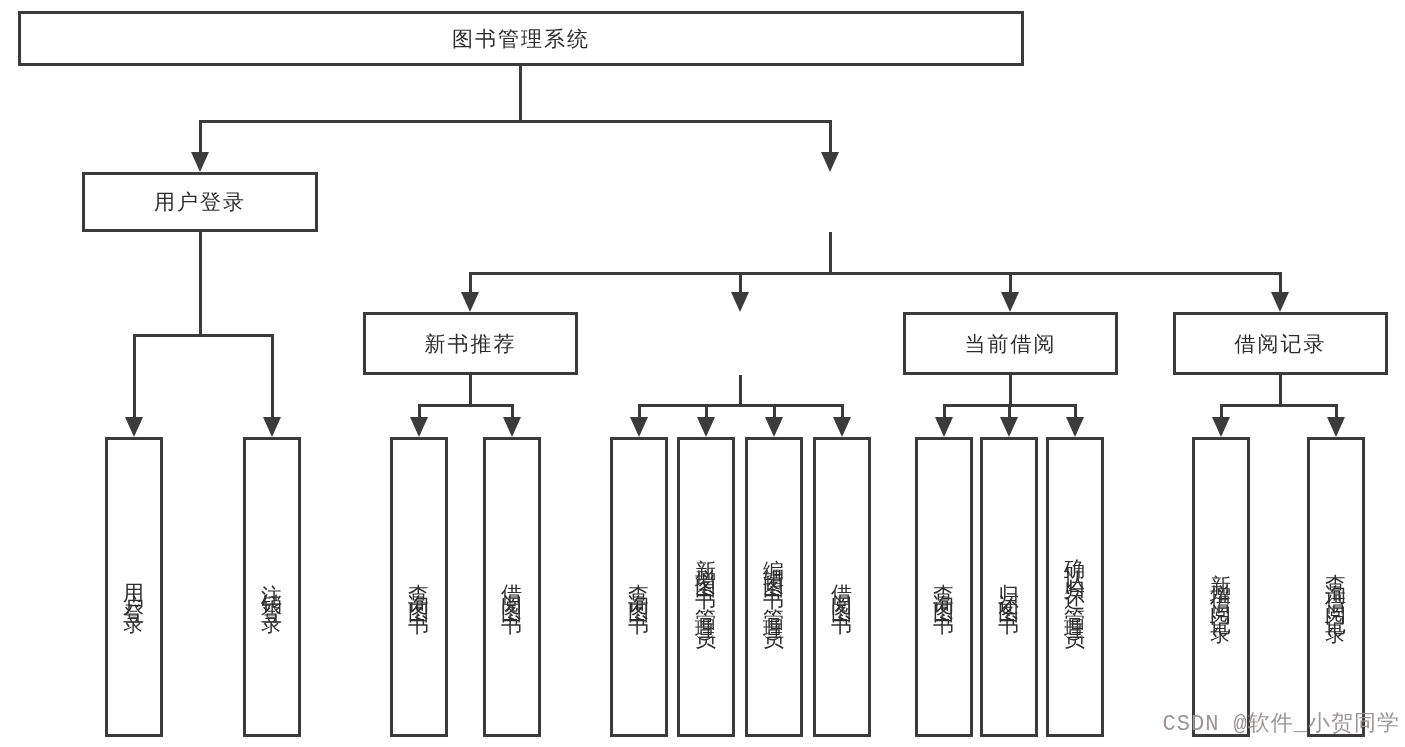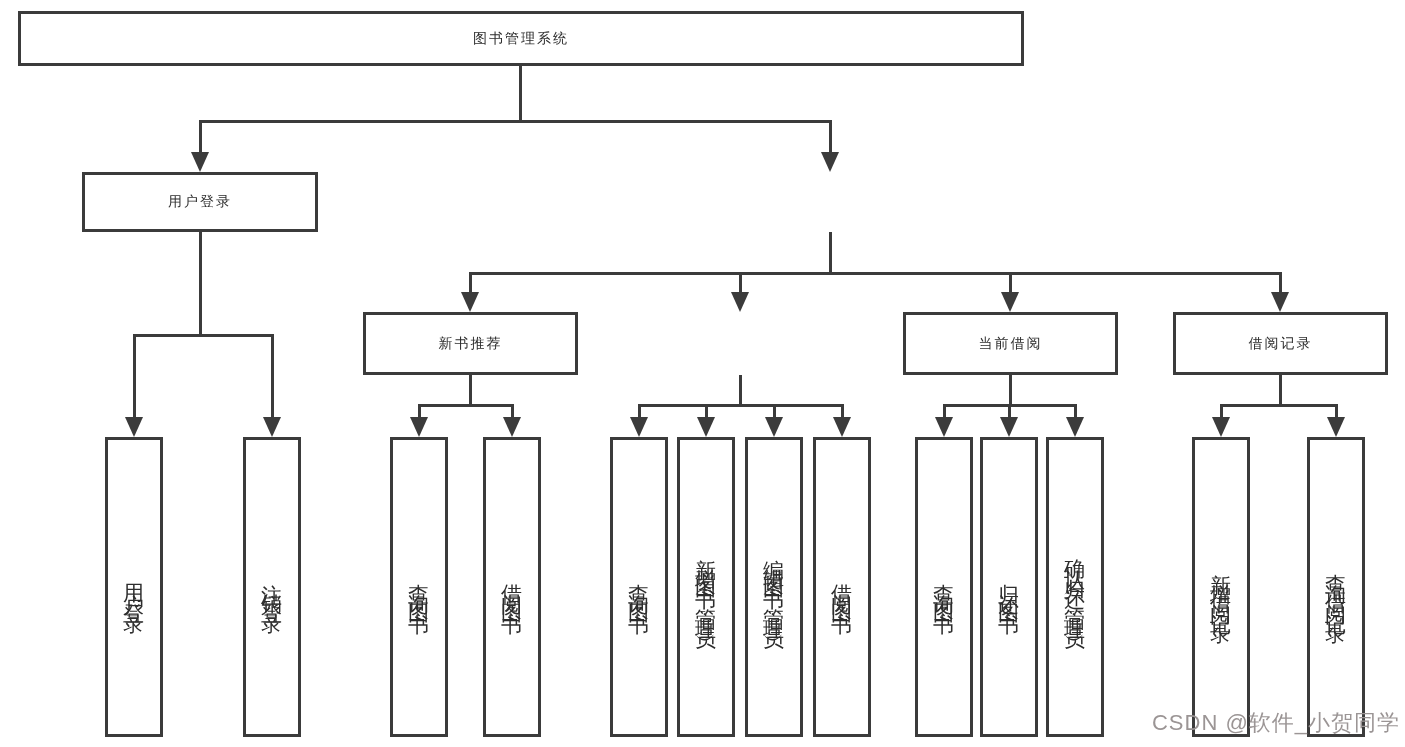--- a/index.html
+++ b/index.html
@@ -6,38 +6,39 @@
   #canvas{
     position:relative;width:1405px;height:747px;background:var(--bg,#fff);
     font-family:"Liberation Sans",sans-serif;overflow:hidden;
   }
   .box{
     position:absolute;box-sizing:border-box;background:#fff;
     border:3px solid var(--line,#3b3b3b);
     display:flex;align-items:center;justify-content:center;
     color:var(--text,#2d2d2d);
   }
-  .hbox{font-size:14px;letter-spacing:2px;}
+  .hbox{font-size:21px;letter-spacing:2px;}
   .vbox{
     writing-mode:vertical-rl;text-orientation:mixed;
     font-size:21px;letter-spacing:10px;line-height:1;
     padding:8px 0;
   }
   .vline,.hline{position:absolute;background:var(--line,#3b3b3b);}
   .vline{width:3px;}
   .hline{height:3px;}
   .arrow{
     position:absolute;width:0;height:0;
     border-left:9px solid transparent;border-right:9px solid transparent;
     border-top:20px solid var(--line,#3b3b3b);
   }
   .watermark{
     position:absolute;top:708px;right:5px;
     font-size:22px;letter-spacing:1px;color:var(--wm,#9b9595);
     white-space:nowrap;
+    font-family:Liberation Mono, monospace;
   }
 </style>
 </head>
 <body>
 
 <div id="canvas">
 
   <div class="vline" style="left:519px;top:66px;height:54px;"></div>
   <div class="hline" style="left:199px;top:120px;width:633px;"></div>
   <div class="vline" style="left:199px;top:120px;height:34px;"></div>

